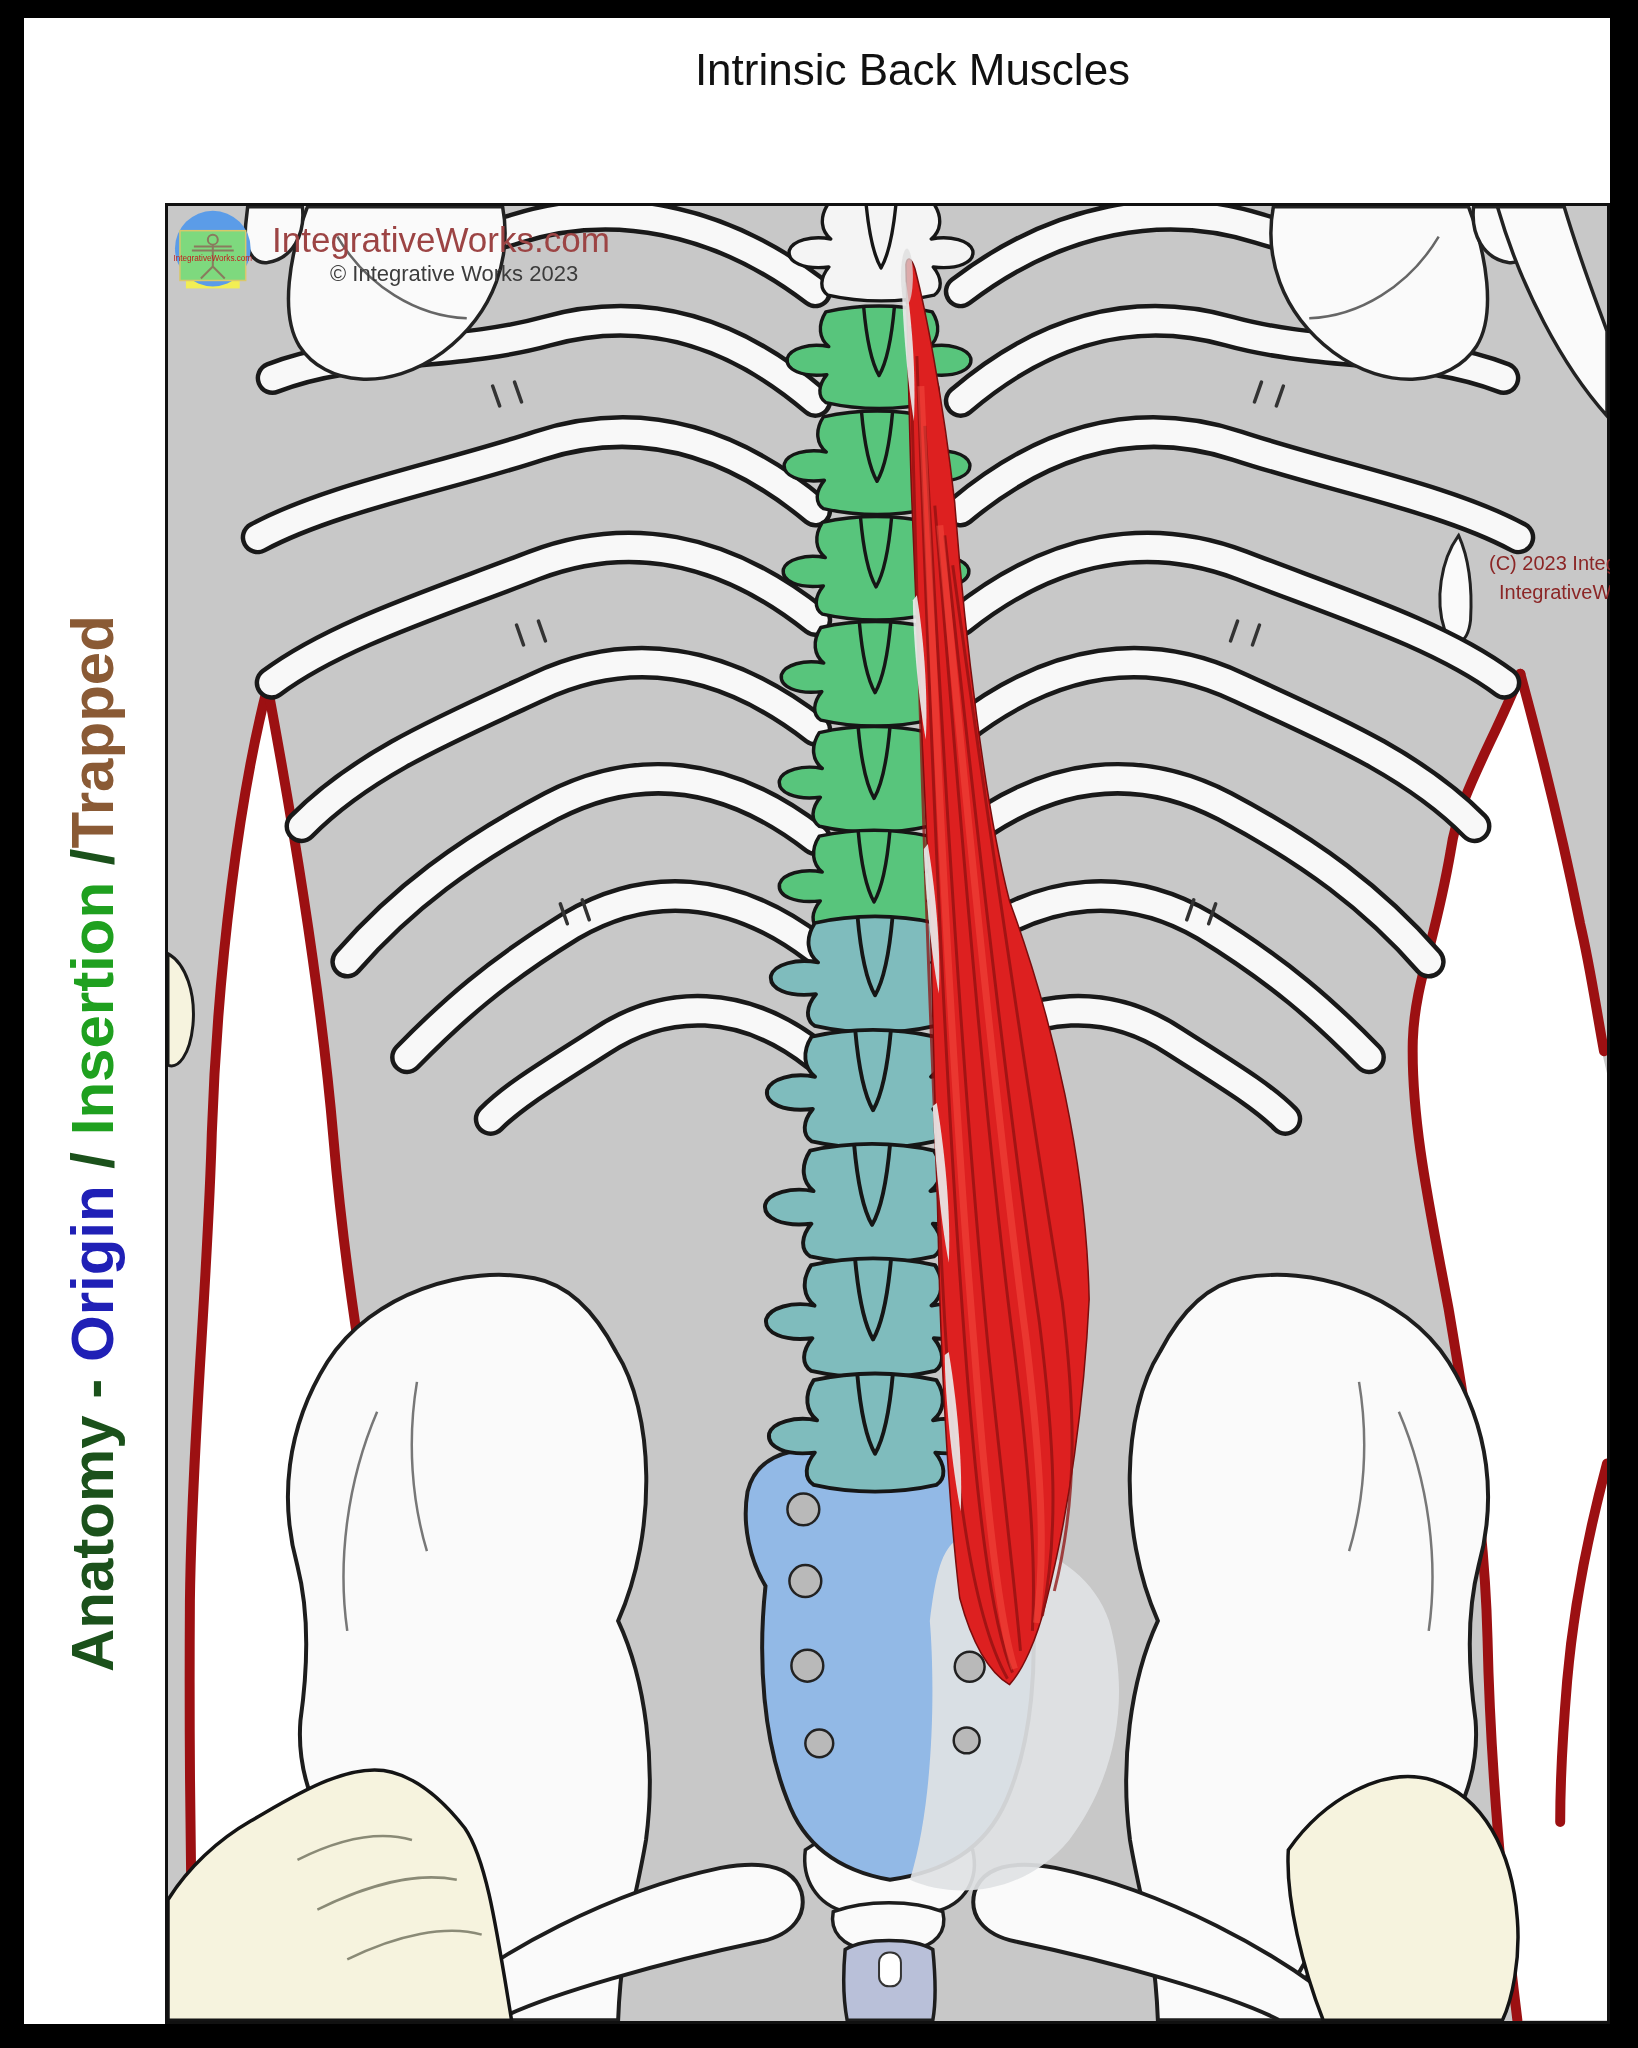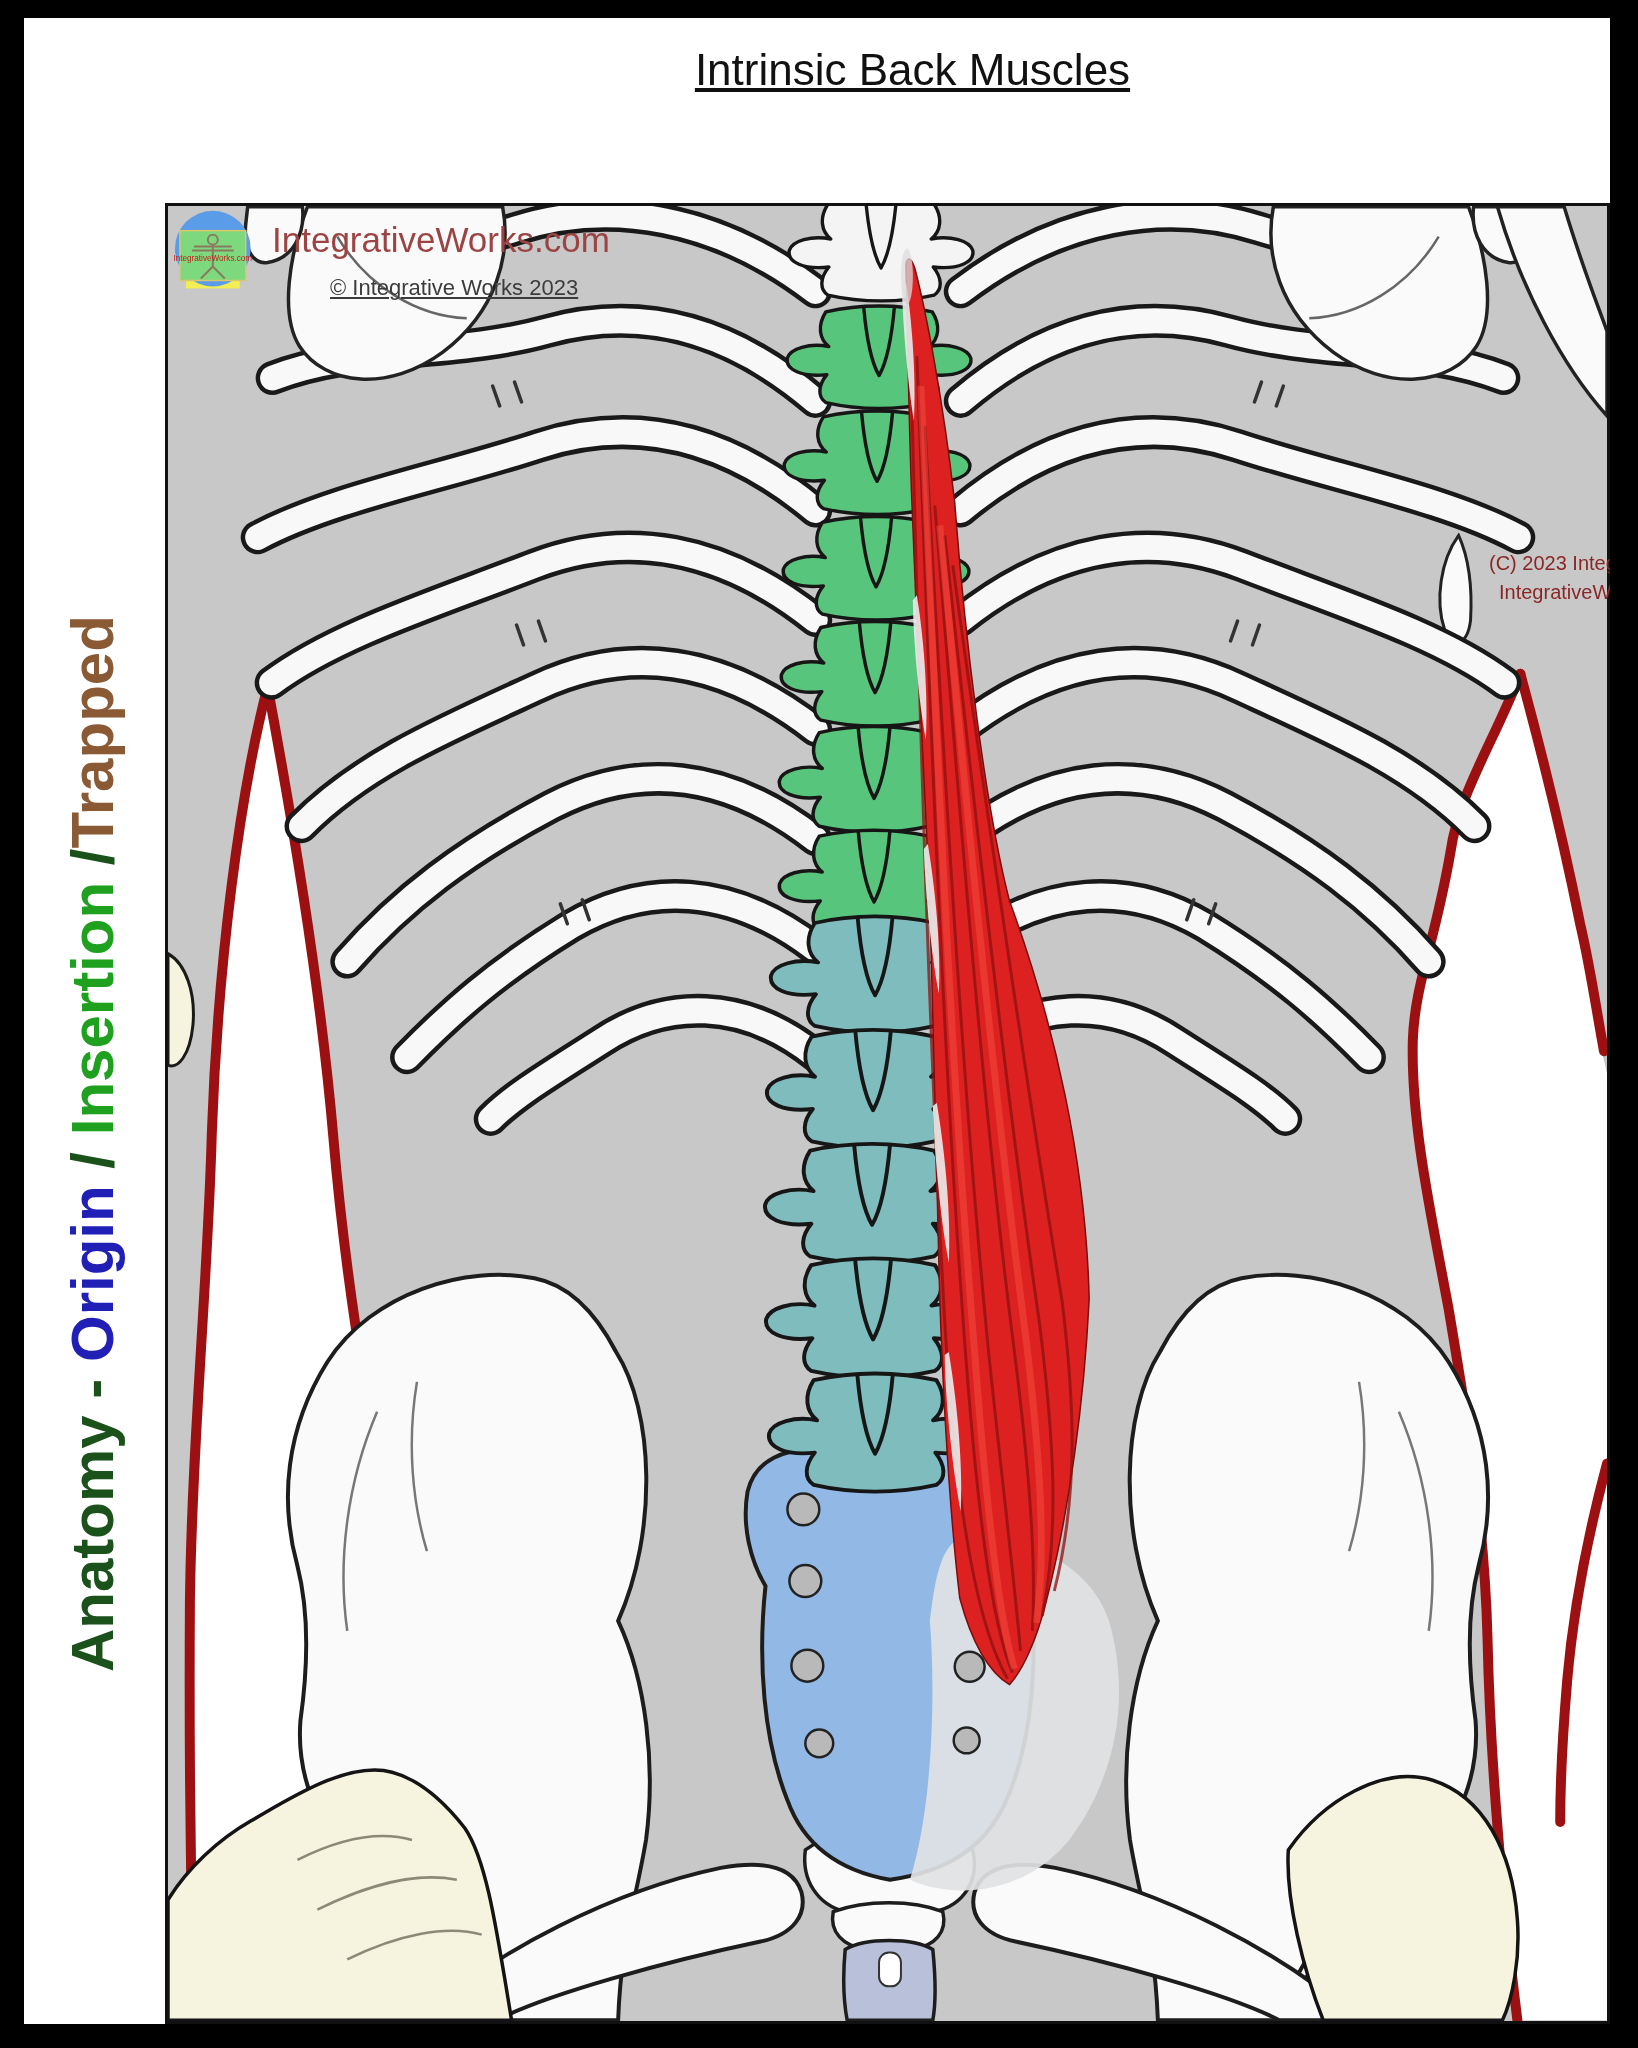--- a/index.html
+++ b/index.html
@@ -6,32 +6,32 @@
   body{position:relative;width:1638px;height:2048px;overflow:hidden;
        font-family:"Liberation Sans", sans-serif;}
   .frame{position:absolute;background:#000;z-index:10;}
   #frame-top{left:0;top:0;width:1638px;height:18px;}
   #frame-left{left:0;top:0;width:24px;height:2048px;}
   #frame-right{left:1610px;top:0;width:28px;height:2048px;}
   #frame-bottom{left:0;top:2024px;width:1638px;height:24px;}
 
   .title-wrap{position:absolute;left:190px;top:34px;width:1445px;text-align:center;z-index:5;}
   .title{font-size:67px;color:#111;letter-spacing:0px;line-height:1.0;}
-  .subtitle{font-size:44px;color:#111;margin-top:14px;line-height:1.0;text-decoration:underline;}
+  .subtitle{font-size:44px;color:#111;margin-top:14px;line-height:1.0;}
 
   .side-label{position:absolute;left:58px;top:1672px;transform-origin:0 0;
       transform:rotate(-90deg);white-space:pre;font-size:60px;font-weight:bold;
       letter-spacing:0px;z-index:5;}
 
   .illustration{position:absolute;left:165px;top:203px;width:1445px;height:1821px;
       border:3px solid #111;box-sizing:border-box;z-index:1;background:#c8c8c8;}
   .illustration svg{display:block;width:100%;height:100%;}
 
   .brand{position:absolute;left:272px;top:220px;font-size:35px;color:#9c4444;z-index:5;}
-  .brand-copy{position:absolute;left:330px;top:275px;font-size:22px;color:#3c3c3c;z-index:5;text-decoration:underline;}
+  .brand-copy{position:absolute;left:330px;top:261px;font-size:22px;color:#3c3c3c;z-index:5;}
 
   .watermark{position:absolute;left:1489px;top:549px;width:123px;overflow:hidden;
       font-size:20px;line-height:1.45;color:#8b2626;white-space:nowrap;z-index:5;}
   .watermark .wm2{margin-left:10px;}
 </style>
 </head>
 <body>
 
 <div class="title-wrap">
   <div class="subtitle">Intrinsic Back Muscles</div>

